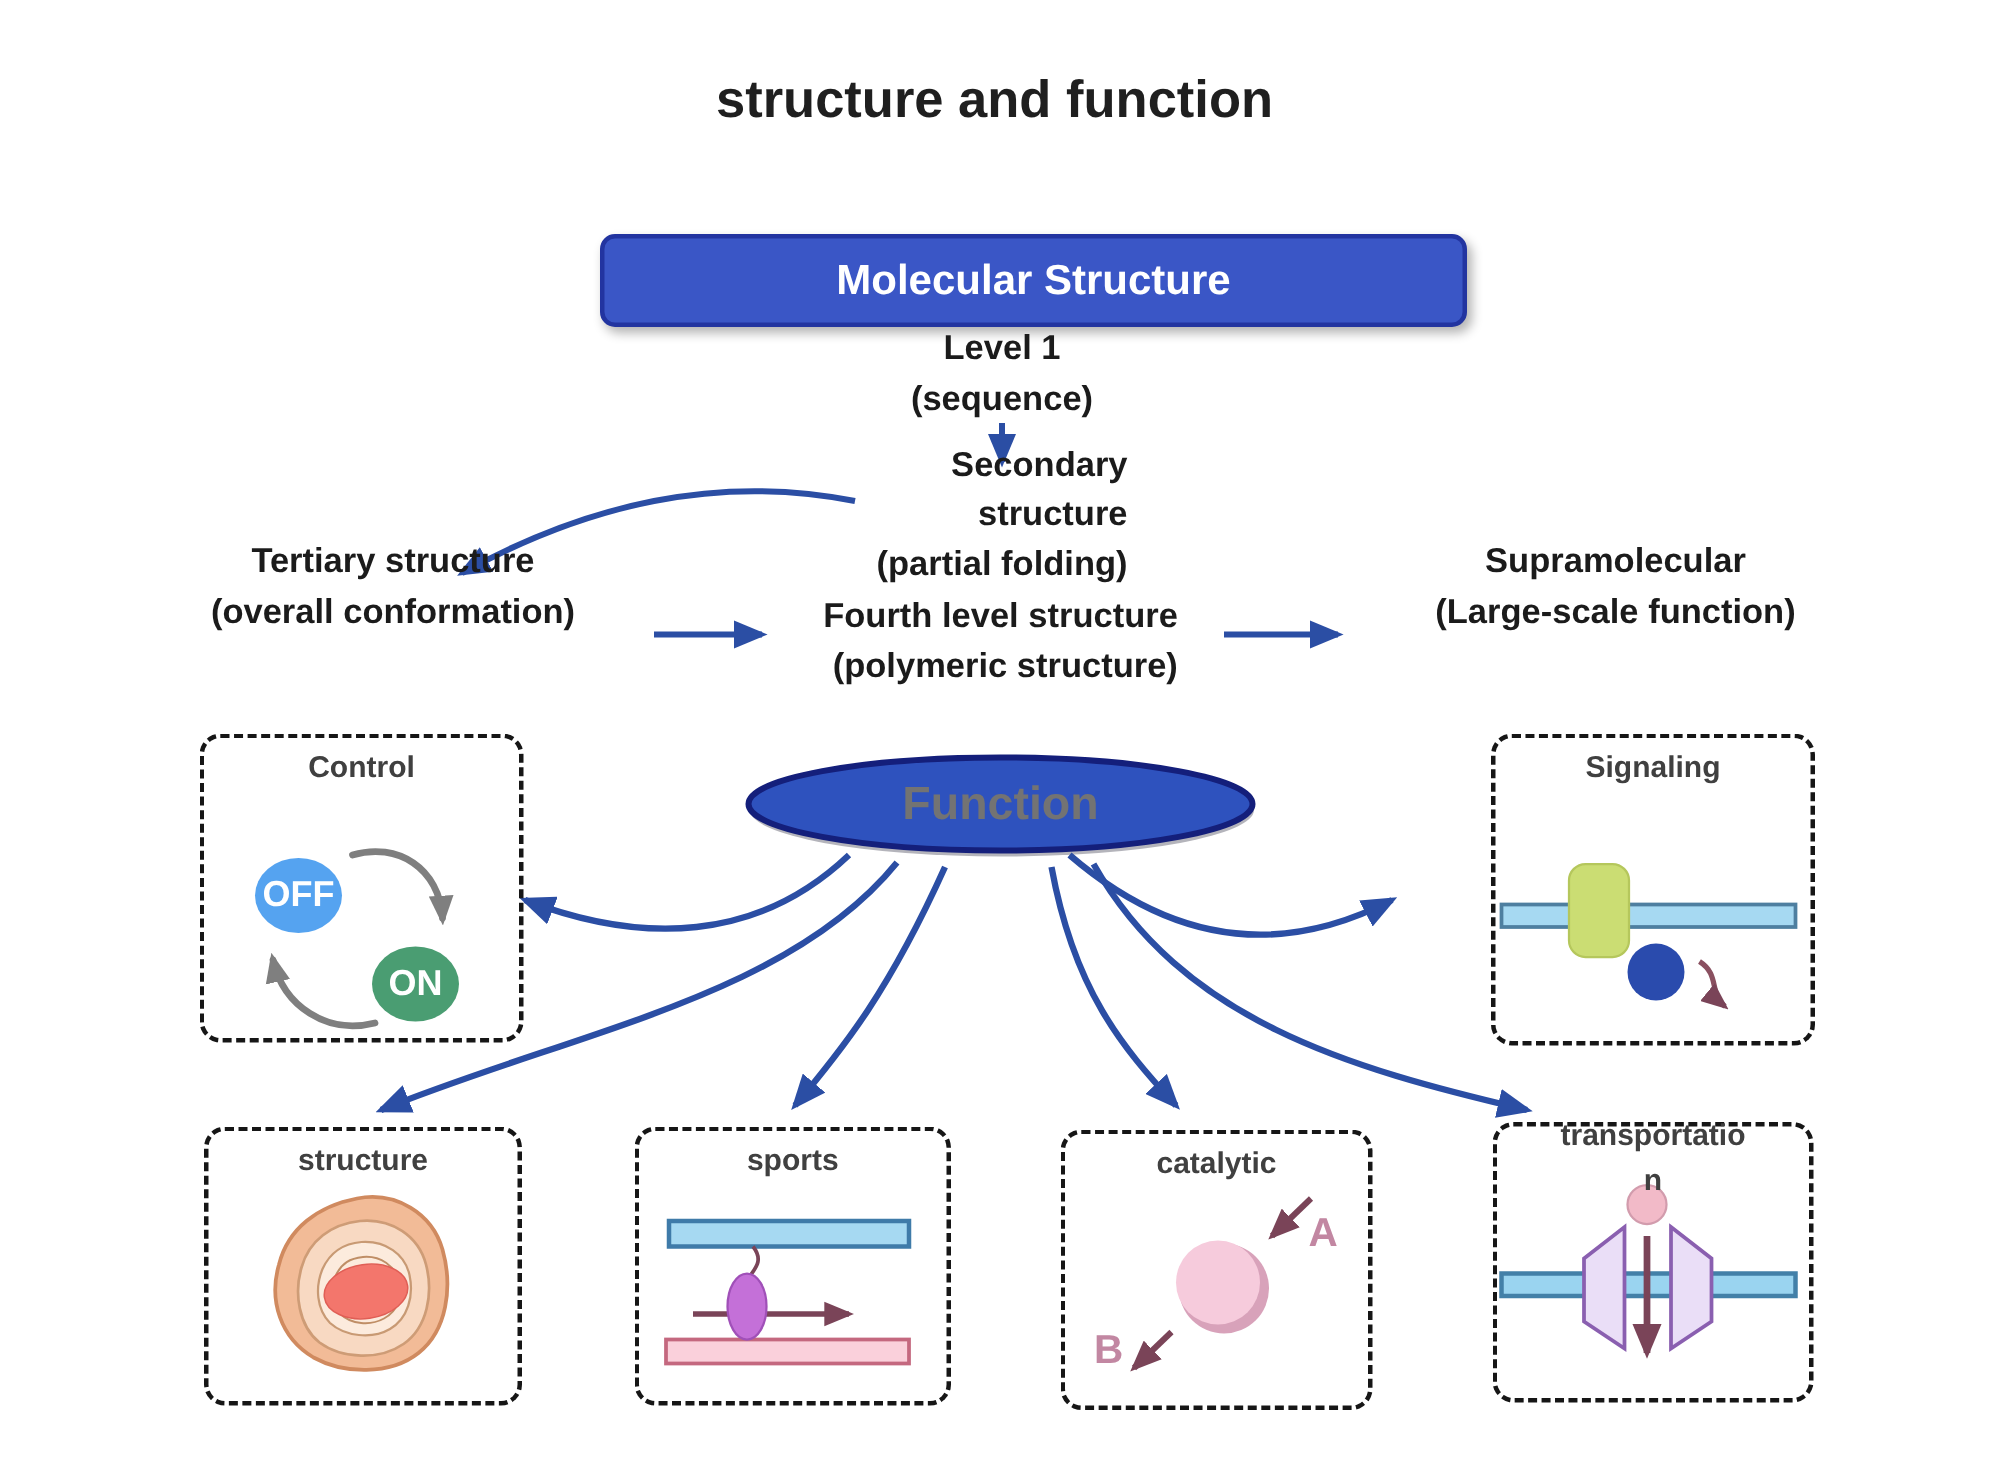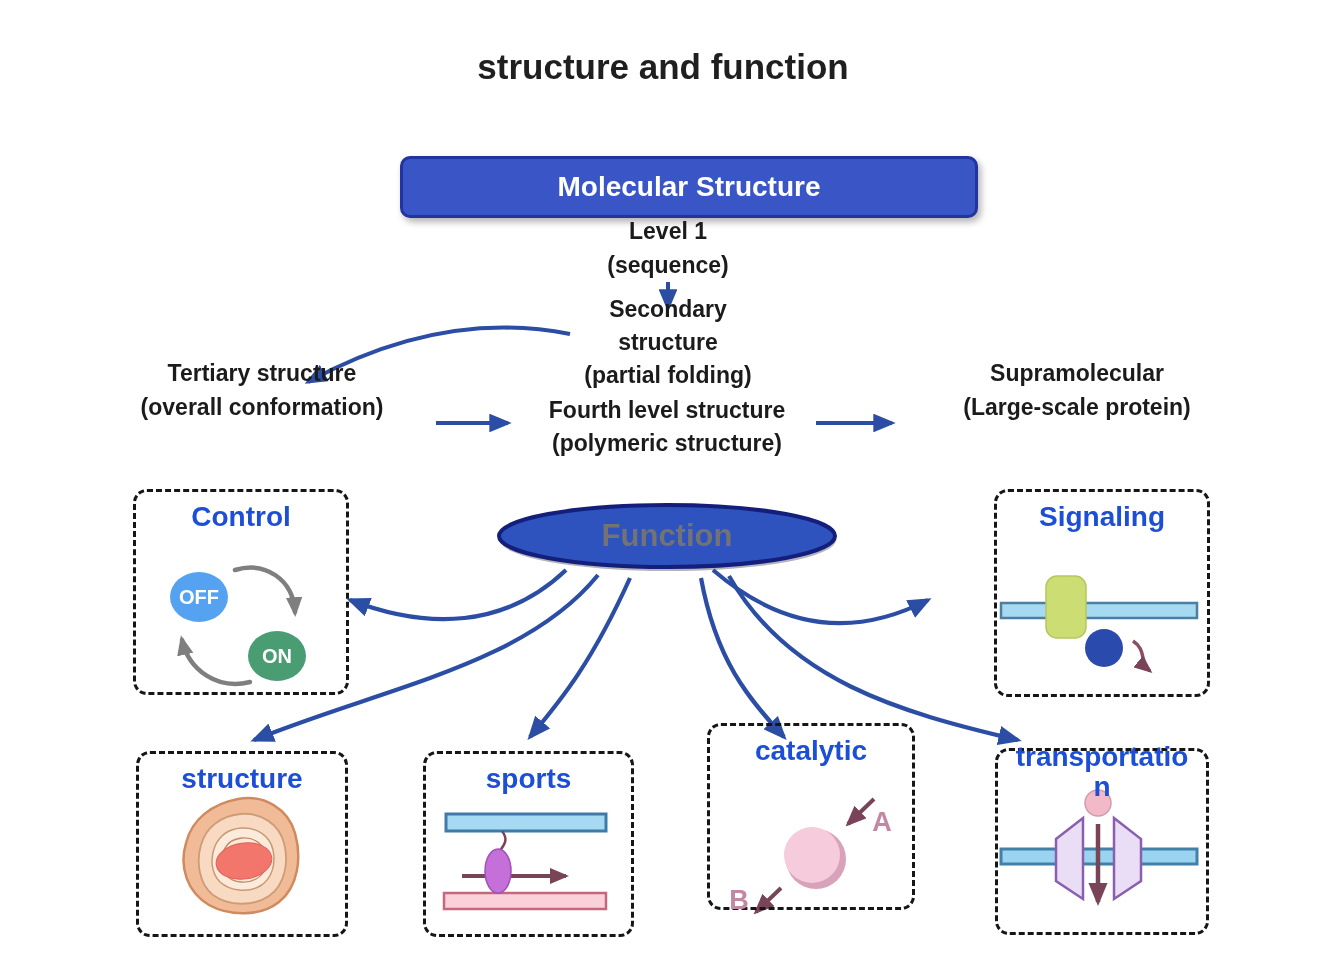--- a/index.html
+++ b/index.html
@@ -11,28 +11,28 @@
   .ctext{position:absolute;transform:translateX(-50%);text-align:center;font-weight:700;color:#1b1b1b;white-space:nowrap;}
   .page-title{font-size:35px;line-height:50px;color:#1f1f1f;}
   .mol-box{
     position:absolute;left:400px;top:156px;width:572px;height:56px;
     background:#3A56C6;border:3px solid #2234A0;border-radius:10px;
     box-shadow:3px 4px 7px rgba(0,0,0,0.3);
     display:flex;align-items:center;justify-content:center;
   }
   .mol-box .mol-label{color:#ffffff;font-size:28px;font-weight:700;}
   .lvl{font-size:23px;line-height:34px;}
-  .lvl-sec{font-size:23px;line-height:33px;}
+  .lvl-sec{font-size:23px;line-height:33px;text-align:right;}
   .fn-label{position:absolute;left:667px;top:536px;transform:translate(-50%,-50%);
     color:#737373;font-size:31px;font-weight:700;}
   .dbox{position:absolute;border:3px dashed #161616;border-radius:14px;}
-  .btitle{position:absolute;top:9px;left:0;right:0;text-align:center;font-size:28px;font-weight:700;color:#1d4ed8;}
+  .btitle{position:absolute;top:9px;left:0;right:0;text-align:center;font-size:20px;font-weight:700;color:#404040;}
   .btitle-2l{top:-9px;line-height:30px;}
   .btitle-2l span{display:block;}
-  .chip{position:absolute;transform:translate(-50%,-50%);color:#ffffff;font-size:20px;font-weight:700;}
+  .chip{position:absolute;transform:translate(-50%,-50%);color:#ffffff;font-size:24px;font-weight:700;}
   .ab{position:absolute;transform:translate(-50%,-50%);color:#C287A2;font-size:27px;font-weight:700;}
 </style>
 </head>
 <body>
 
 <div class="stage">
 
   <svg class="layer" viewBox="0 0 1332 976" aria-hidden="true">
     <defs>
       <marker id="mb" viewBox="0 0 6 5" markerWidth="5.6" markerHeight="4.7" refX="5" refY="2.5" orient="auto" markerUnits="strokeWidth">
@@ -118,21 +118,21 @@
   </div>
   <div class="dbox" style="left:994px;top:489px;width:210px;height:202px;">
     <div class="btitle">Signaling</div>
   </div>
   <div class="dbox" style="left:136px;top:751px;width:206px;height:180px;">
     <div class="btitle">structure</div>
   </div>
   <div class="dbox" style="left:423px;top:751px;width:205px;height:180px;">
     <div class="btitle">sports</div>
   </div>
-  <div class="dbox" style="left:707px;top:723px;width:202px;height:181px;">
+  <div class="dbox" style="left:707px;top:753px;width:202px;height:181px;">
     <div class="btitle">catalytic</div>
   </div>
   <div class="dbox" style="left:995px;top:748px;width:208px;height:181px;">
     <div class="btitle btitle-2l">
       <span>transportatio</span>
       <span>n</span>
     </div>
   </div>
 
   <div class="ctext page-title" style="left:663px;top:42px;">
@@ -159,21 +159,21 @@
     <div>(overall conformation)</div>
   </div>
 
   <div class="ctext lvl-sec" style="left:667px;top:394px;">
     <div>Fourth level structure</div>
     <div>(polymeric structure)</div>
   </div>
 
   <div class="ctext lvl" style="left:1077px;top:356px;">
     <div>Supramolecular</div>
-    <div>(Large-scale protein)</div>
+    <div>(Large-scale function)</div>
   </div>
 
   <div class="fn-label">Function</div>
 
   <div class="chip" style="left:199px;top:597px;">OFF</div>
   <div class="chip" style="left:277px;top:656px;">ON</div>
 
   <div class="ab" style="left:882px;top:822px;">A</div>
   <div class="ab" style="left:739px;top:900px;">B</div>
 

